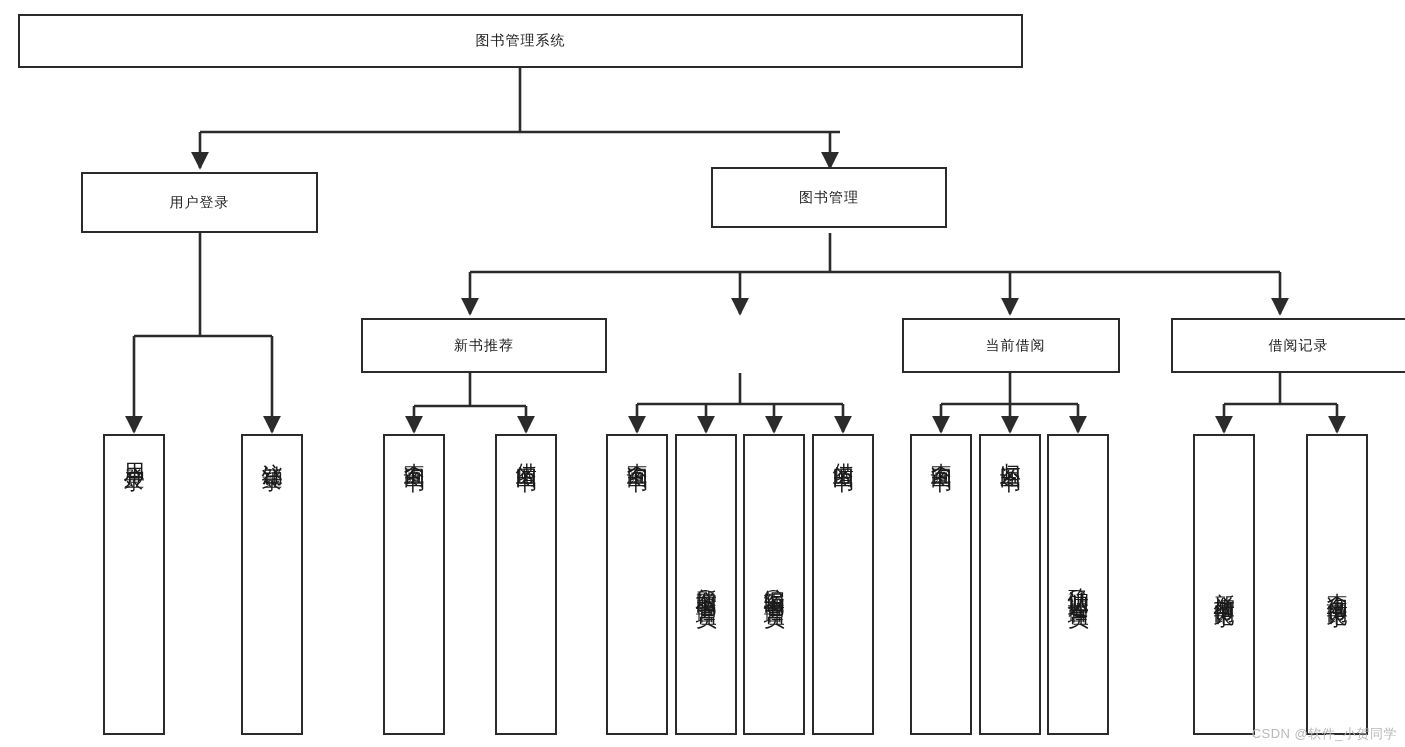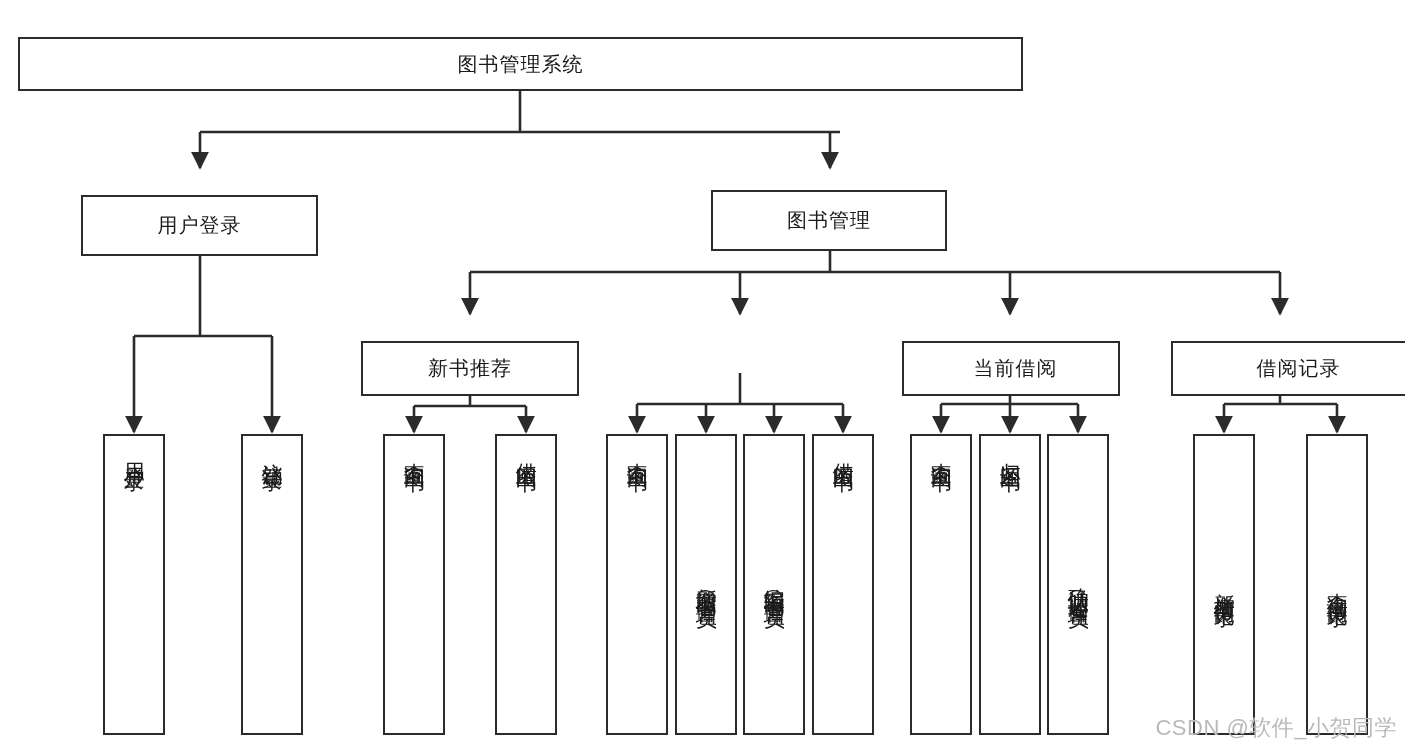--- a/index.html
+++ b/index.html
@@ -29,23 +29,22 @@
     position: absolute;
     box-sizing: border-box;
     border: 2px solid #2b2b2b;
     background: #ffffff;
     display: flex;
     align-items: center;
     justify-content: center;
     color: #1a1a1a;
   }
   .node.horiz {
-    font-size: 20px;
+    font-size: 14px;
     letter-spacing: 1px;
-    margin-top: 23px;
   }
   .node.vert {
     align-items: flex-start;
     justify-content: center;
     padding-top: 10px;
   }
   .vert-label {
     writing-mode: vertical-rl;
     text-orientation: upright;
     font-size: 21px;
@@ -55,21 +54,21 @@
     text-align: center;
   }
   .node.vert.tall-text {
     align-items: center;
     padding-top: 0;
   }
   .watermark {
     position: absolute;
     right: 8px;
     bottom: 4px;
-    font-size: 22px;
+    font-size: 13px;
     color: #b9b9b9;
     letter-spacing: 0.5px;
     white-space: nowrap;
     font-family: "Liberation Sans", "DejaVu Sans", sans-serif;
   }
 </style>
 </head>
 <body>
 
 <div id="canvas">
@@ -129,21 +128,21 @@
   </div>
 
   <div class="node horiz" style="left:81px; top:172px; width:237px; height:61px;">
     <span>用户登录</span>
   </div>
 
   <div class="node horiz" style="left:711px; top:167px; width:236px; height:61px;">
     <span>图书管理</span>
   </div>
 
-  <div class="node horiz" style="left:361px; top:318px; width:218px; height:55px;">
+  <div class="node horiz" style="left:361px; top:318px; width:246px; height:55px;">
     <span>新书推荐</span>
   </div>
 
 
   <div class="node horiz" style="left:902px; top:318px; width:218px; height:55px;padding-left:9px;">
     <span>当前借阅</span>
   </div>
 
   <div class="node horiz" style="left:1171px; top:318px; width:255px; height:55px;">
     <span>借阅记录</span>

